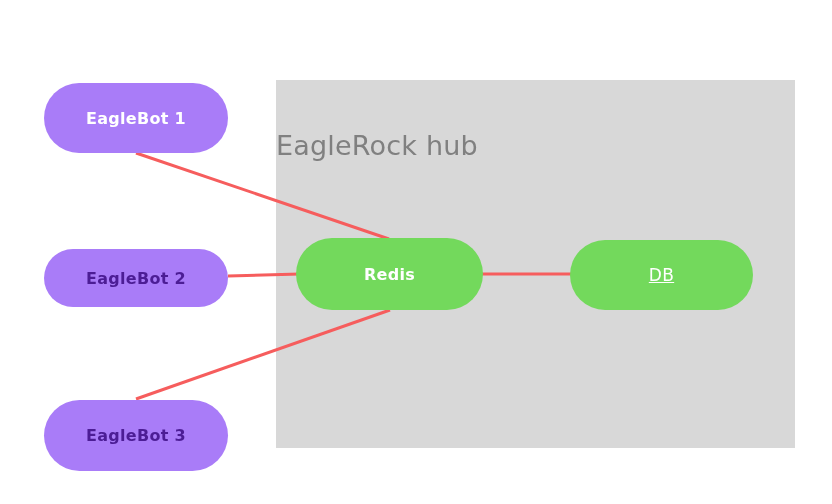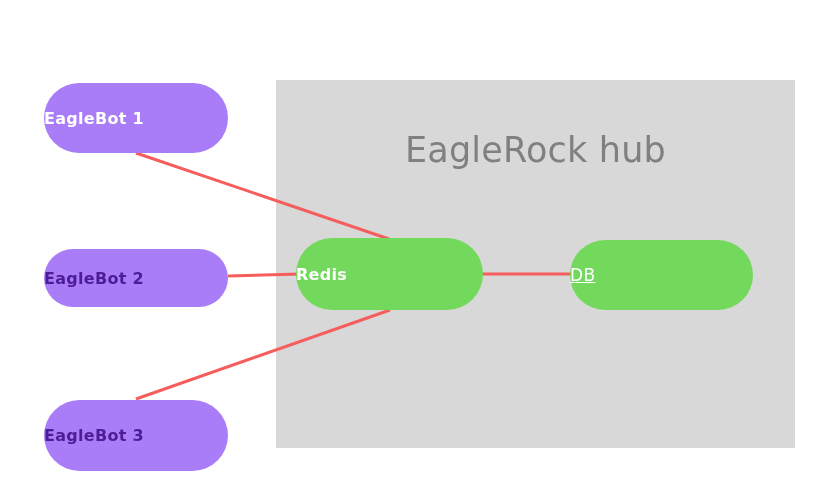--- a/index.html
+++ b/index.html
@@ -39,33 +39,32 @@
     top: 0;
     width: 100%;
     height: 100%;
     background: #d8d8d8;
   }
   .hub-title {
     position: absolute;
     left: 0;
     top: 50px;
     width: 100%;
-    text-align: center;
     font-family: "DejaVu Sans", sans-serif;
-    font-size: 35px;
+    font-size: 27px;
     font-weight: 400;
     color: #808080;
     letter-spacing: 0.2px;
     white-space: nowrap;
   }
   .node {
     position: absolute;
     display: flex;
     align-items: center;
-    justify-content: flex-start;
+    justify-content: center;
     box-sizing: border-box;
     color: #ffffff;
     text-align: center;
     white-space: nowrap;
   }
   .node.bot {
     background: #a97cf8;
     border-radius: 36px;
     font-size: 16px;
     font-weight: bold;

